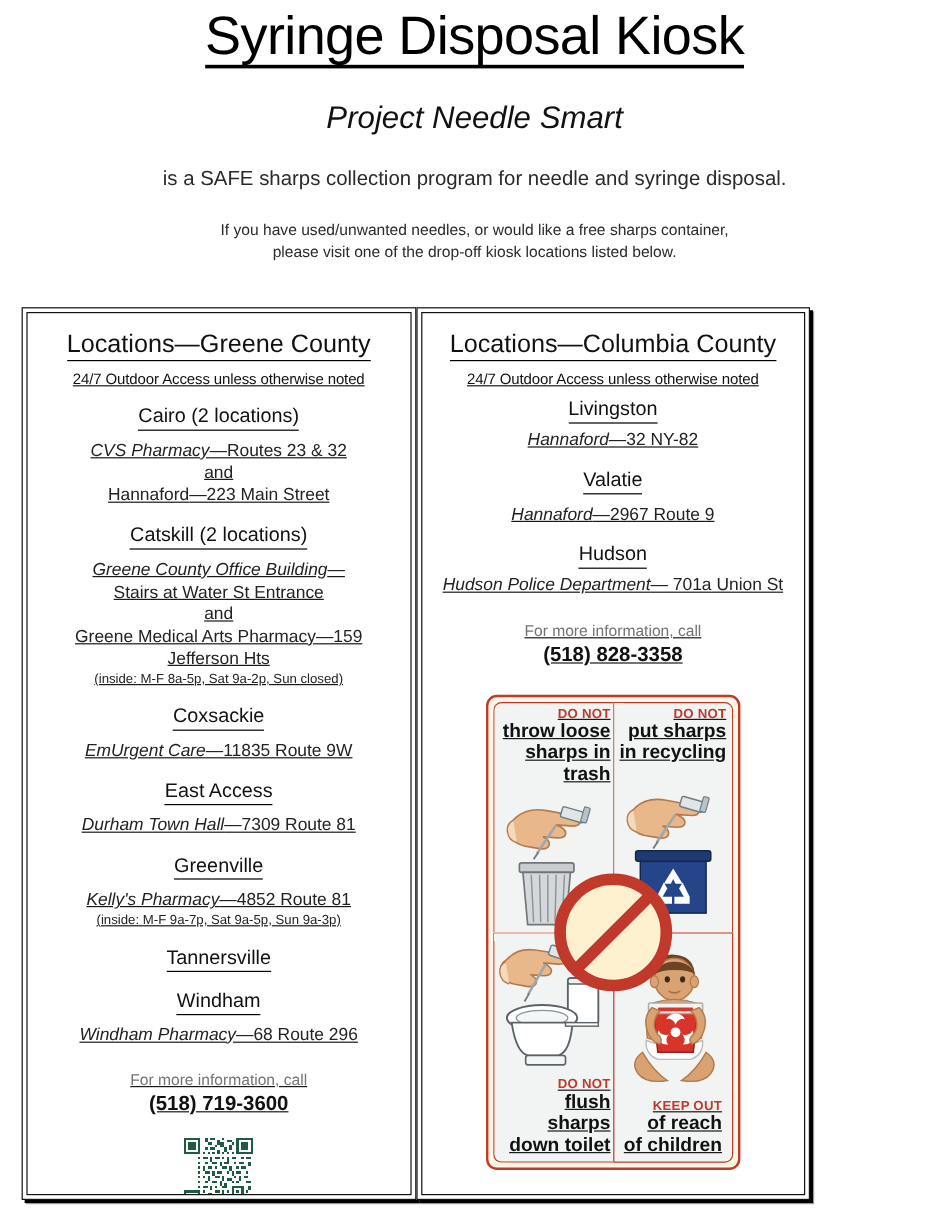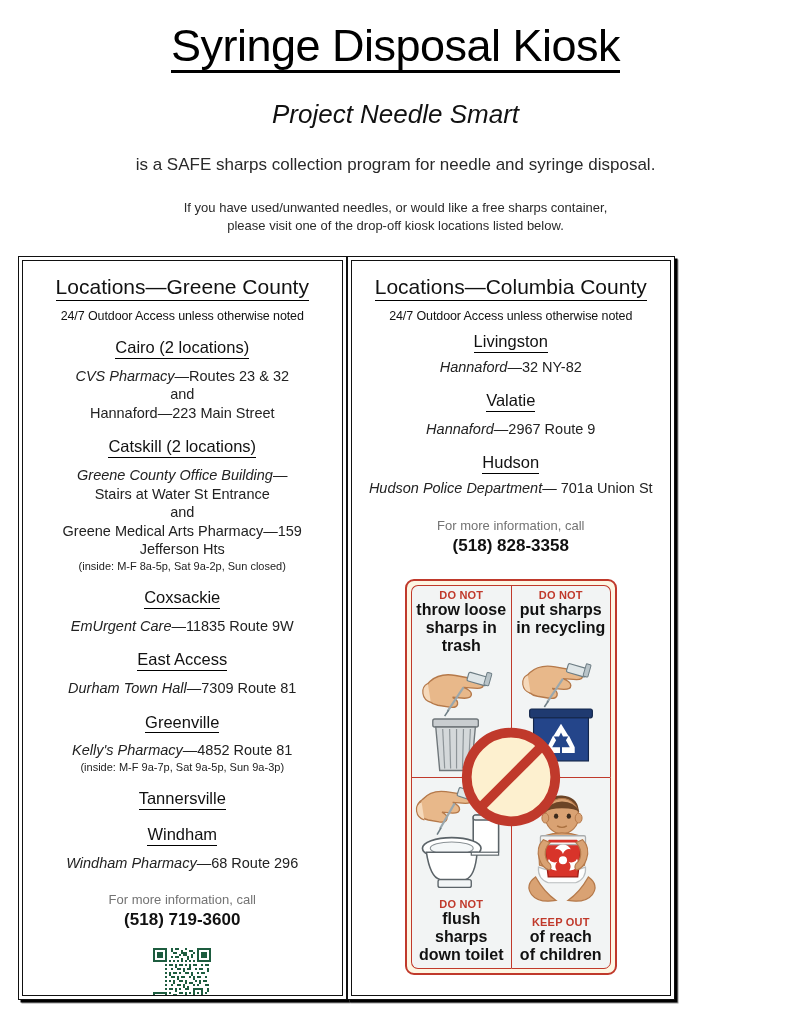--- a/index.html
+++ b/index.html
@@ -8,21 +8,21 @@
     width: 791px;
     height: 1024px;
     background: #ffffff;
     font-family: "Liberation Sans", sans-serif;
     color: #1a1a1a;
     position: relative;
     overflow: hidden;
   }
 
   
-  .header { text-align: center; padding-top: 22px; }
+  .header { text-align: center; padding-top: 6px; }
   .main-title {
     font-size: 45px;
     font-weight: 400;
     letter-spacing: -0.5px;
     line-height: 1.05;
     margin: 0;
     display: inline-block;
     border-bottom: 3px solid #000;
     padding-bottom: 1px;
     color: #000;
@@ -49,20 +49,21 @@
 
   
   .panels {
     position: absolute;
     top: 256px;
     left: 0;
     width: 693px;
     display: flex;
     justify-content: space-between;
     padding: 0 18px;
+    text-decoration: underline;
   }
   .panel {
     width: 370px;
     height: 744px;
     background: #fff;
     border: 1.5px solid #111;
     padding: 3px;
     box-shadow: 2.5px 2.5px 0 0 #000, 3.5px 3.5px 0 0 #9a9a9a;
     position: relative;
   }
@@ -160,21 +161,21 @@
     flex-direction: column;
     align-items: center;
     overflow: hidden;
   }
   .quad.tl { border-radius: 7px 0 0 0; border-right: none; border-bottom: none; }
   .quad.tr { border-radius: 0 7px 0 0; border-bottom: none; }
   .quad.bl { border-radius: 0 0 0 7px; border-right: none; }
   .quad.br { border-radius: 0 0 7px 0; }
 
   .q-cap {
-    text-align: center;
+    text-align: right;
     line-height: 1.1;
     padding: 3px 2px 0 2px;
   }
   .q-cap .big {
     display: block;
     color: #c0392b;
     font-weight: bold;
     font-size: 11px;
     letter-spacing: 0.2px;
   }

